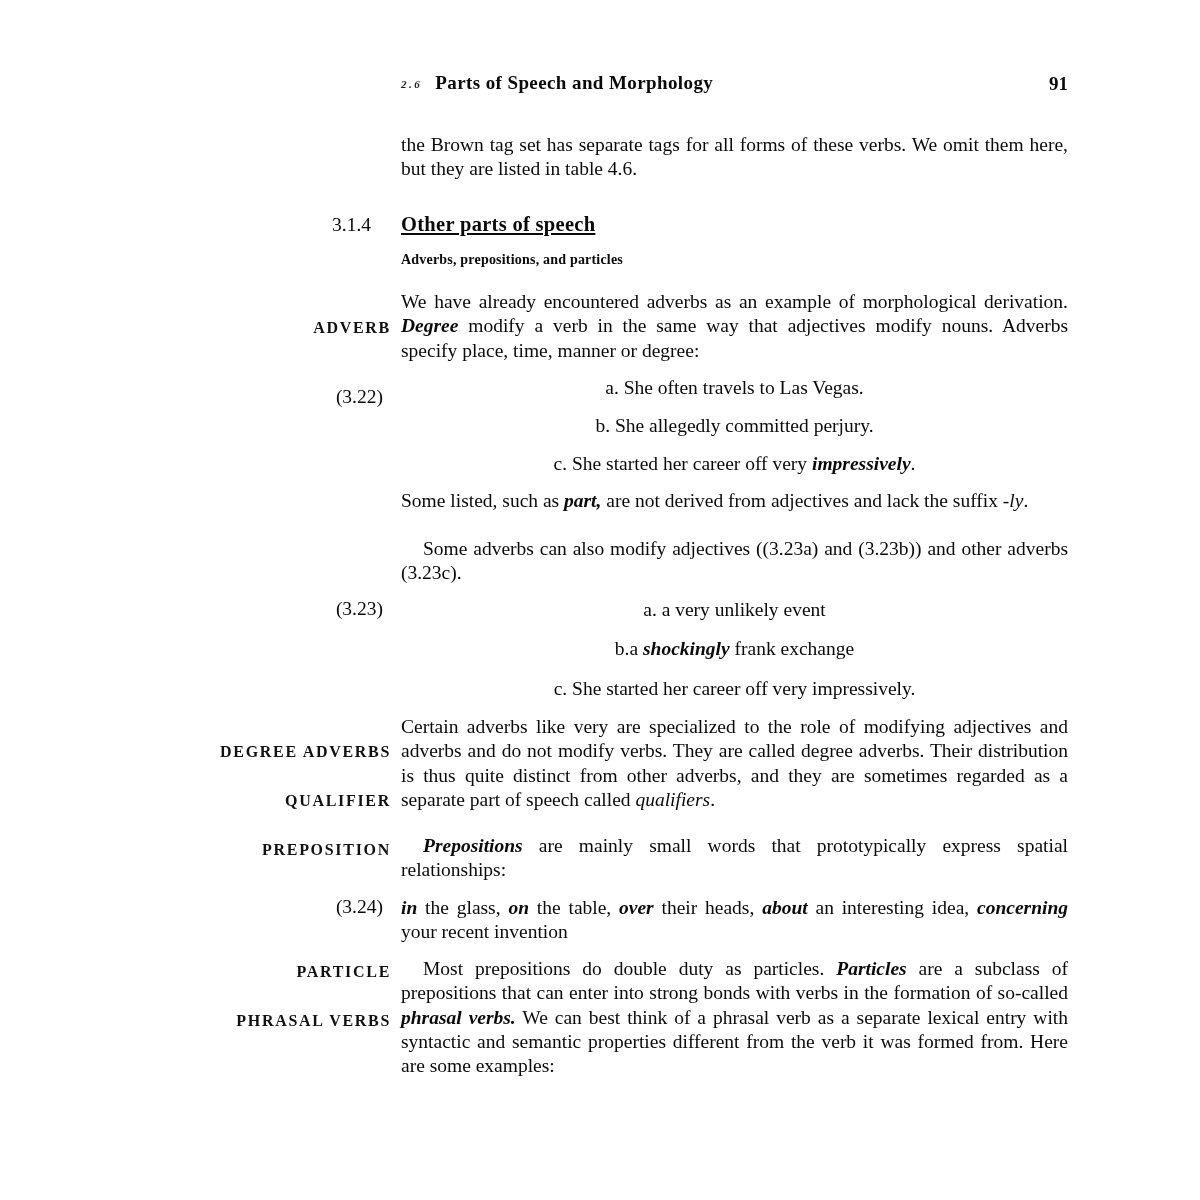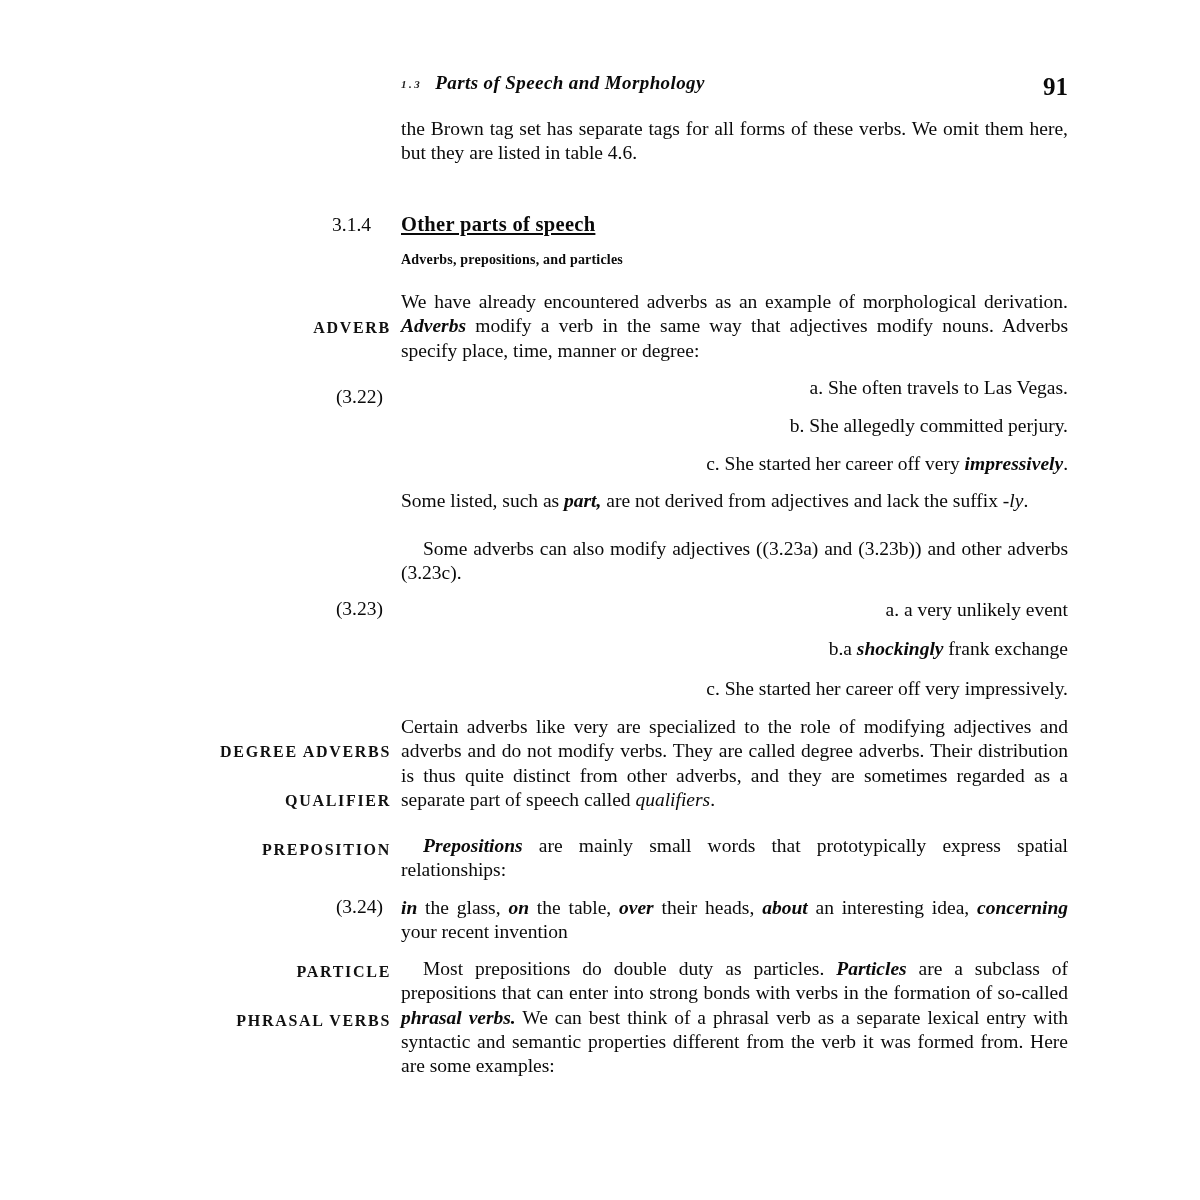--- a/index.html
+++ b/index.html
@@ -36,44 +36,43 @@
     font-size: 11px;
     font-weight: bold;
     font-style: italic;
     letter-spacing: 2.5px;
     color: #222;
     vertical-align: 1px;
   }
   .rh-title {
     font-size: 19px;
     font-weight: bold;
-    font-style: italic;
     letter-spacing: 0.4px;
     margin-left: 13px;
   }
   .page-number {
     position: absolute;
     right: 0;
     top: 1px;
-    font-size: 25px;
+    font-size: 19px;
     font-weight: bold;
     font-style: normal;
   }
 
   
   .col {
     position: absolute;
     left: 401px;
     width: 667px;
     font-size: 19.5px;
     line-height: 24.3px;
     text-align: justify;
     text-justify: inter-word;
   }
-  .col.nojust { text-align: right; }
+  .col.nojust { text-align: center; }
 
   .indent-first { text-indent: 22px; }
 
   
   .marginnote {
     position: absolute;
     left: 180px;
     width: 211px;
     text-align: right;
     font-size: 16px;
@@ -120,34 +119,34 @@
     letter-spacing: 0.2px;
   }
   .bi { font-weight: bold; font-style: italic; }
 </style>
 </head>
 <body>
 
 <div class="page">
 
   <div class="running-head">
-    <span class="rh-num">1.3</span><span class="rh-title">Parts of Speech and Morphology</span>
+    <span class="rh-num">2.6</span><span class="rh-title">Parts of Speech and Morphology</span>
     <span class="page-number">91</span>
   </div>
 
-  <div class="col" style="top:117px;">the Brown tag set has separate tags for all forms of these verbs. We omit them here, but they are listed in table 4.6.</div>
+  <div class="col" style="top:133px;">the Brown tag set has separate tags for all forms of these verbs. We omit them here, but they are listed in table 4.6.</div>
 
   <div class="secnum" style="top:214px;">3.1.4</div>
   <div class="head-a" style="top:213px;text-decoration:underline;">Other parts of speech</div>
 
   <div class="head-b" style="top:252px;">Adverbs, prepositions, and particles</div>
 
   <div class="marginnote" style="top:319px;">Adverb</div>
   <div class="col" style="top:290px;">
-    <span>We have already encountered adverbs as an example of morphological derivation. </span><span class="bi">Adverbs</span><span> modify a verb in the same way that adjectives modify nouns. Adverbs specify place, time, manner or degree:</span>
+    <span>We have already encountered adverbs as an example of morphological derivation. </span><span class="bi">Degree</span><span> modify a verb in the same way that adjectives modify nouns. Adverbs specify place, time, manner or degree:</span>
   </div>
 
   <div class="exnum" style="top:376px;margin-top:10px;">(3.22)</div>
 
   <div class="col nojust" style="top:376px;">
     <span>a.</span>
     <span>She often travels to Las Vegas.</span>
   </div>
 
   <div class="col nojust" style="top:414px;">

